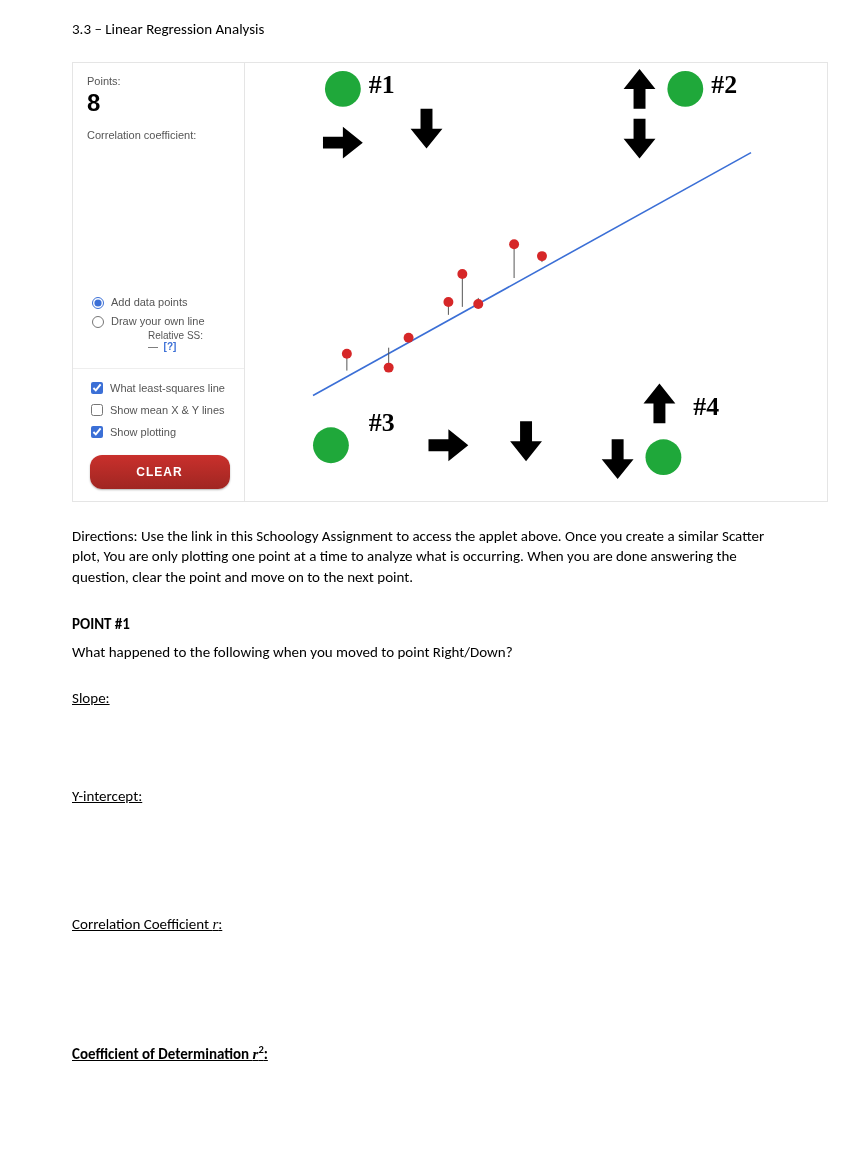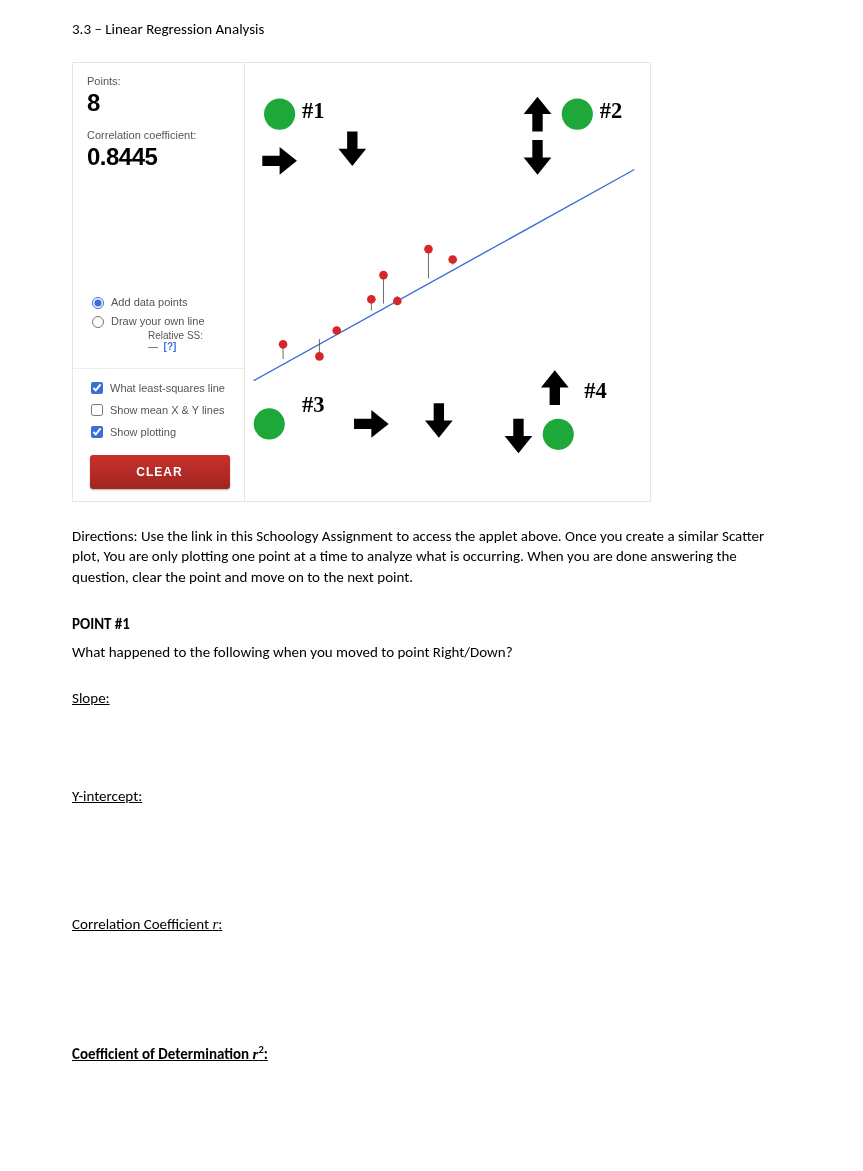--- a/index.html
+++ b/index.html
@@ -12,21 +12,21 @@
     width: 863px;
     box-sizing: border-box;
   }
   .doc-title {
     font-size: 15px;
     margin-bottom: 24px;
   }
   .applet-frame {
     border: 1px solid #e5e5e5;
     display: flex;
-    width: 579px;
+    width: 756px;
     height: 440px;
     box-sizing: border-box;
     background: #fff;
     margin-bottom: 24px;
   }
   .side-panel {
     width: 172px;
     border-right: 1px solid #e5e5e5;
     padding: 12px 12px 12px 14px;
     box-sizing: border-box;
@@ -41,21 +41,21 @@
   .opt-row input[type="radio"], .opt-row input[type="checkbox"] {
     width: 12px; height: 12px; accent-color: #3b6fd6;
   }
   .rel-ss { font-size: 10px; color:#555; margin-left: 20px; margin-bottom: 8px; padding-left: 41px;}
   .rel-ss .qmark { color:#3b6fd6; font-weight:700; }
   .sep { height: 1px; background:#eee; margin: 8px -12px 8px -14px; }
   .clear-btn {
     background: linear-gradient(#c9302c,#a02622);
     color: #fff;
     border: none;
-    border-radius: 3px;
+    border-radius: 12px;
     padding: 10px 0;
     font-size: 12px;
     font-weight: 700;
     letter-spacing: 1px;
     margin-top: 12px;
     cursor: pointer;
     width: 140px;
     align-self: center;
     box-shadow: 0 1px 2px rgba(0,0,0,0.3);
   }
@@ -83,21 +83,20 @@
 </head>
 <body>
 
 <div class="doc-title">3.3 – Linear Regression Analysis</div>
 
 <div class="applet-frame">
   <div class="side-panel">
     <div class="stat-label">Points:</div>
     <div class="stat-value">8</div>
     <div class="stat-label">Correlation coefficient:</div>
-    <div class="stat-value">0.8445</div>
 
     <div class="spacer-flex"></div>
 
     <label class="opt-row">
       <input type="radio" name="mode" checked="" style="">
       <span>Add data points</span>
     </label>
     <label class="opt-row">
       <input type="radio" name="mode" style="">
       <span>Draw your own line</span>

